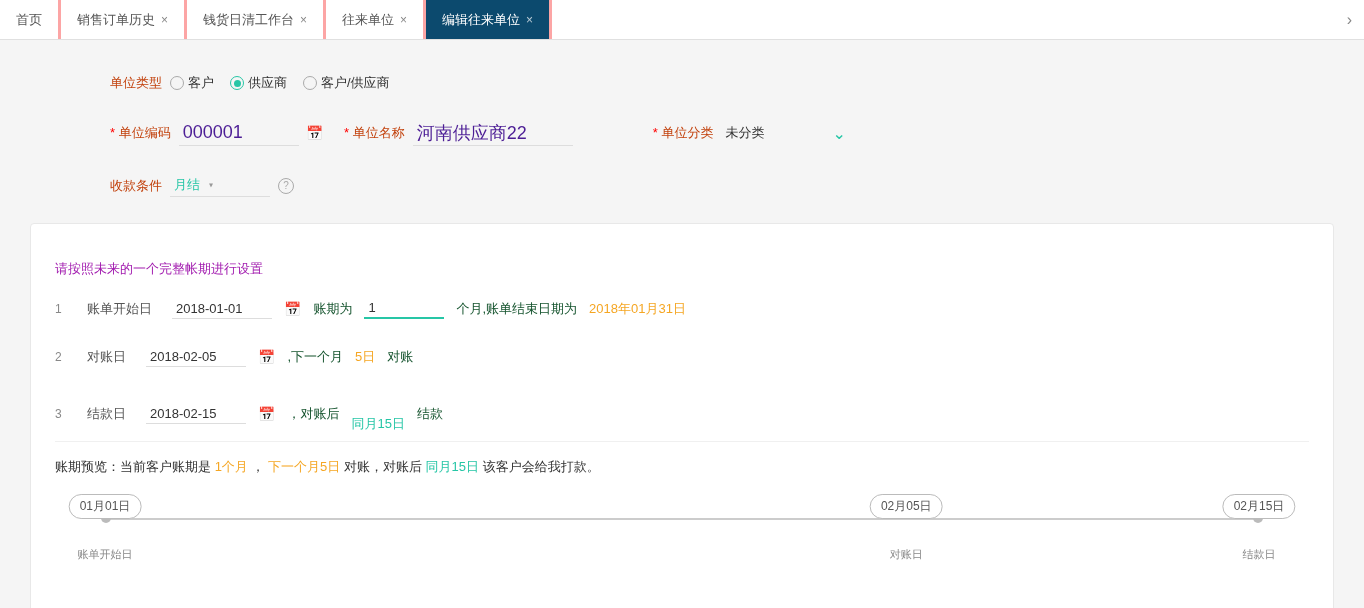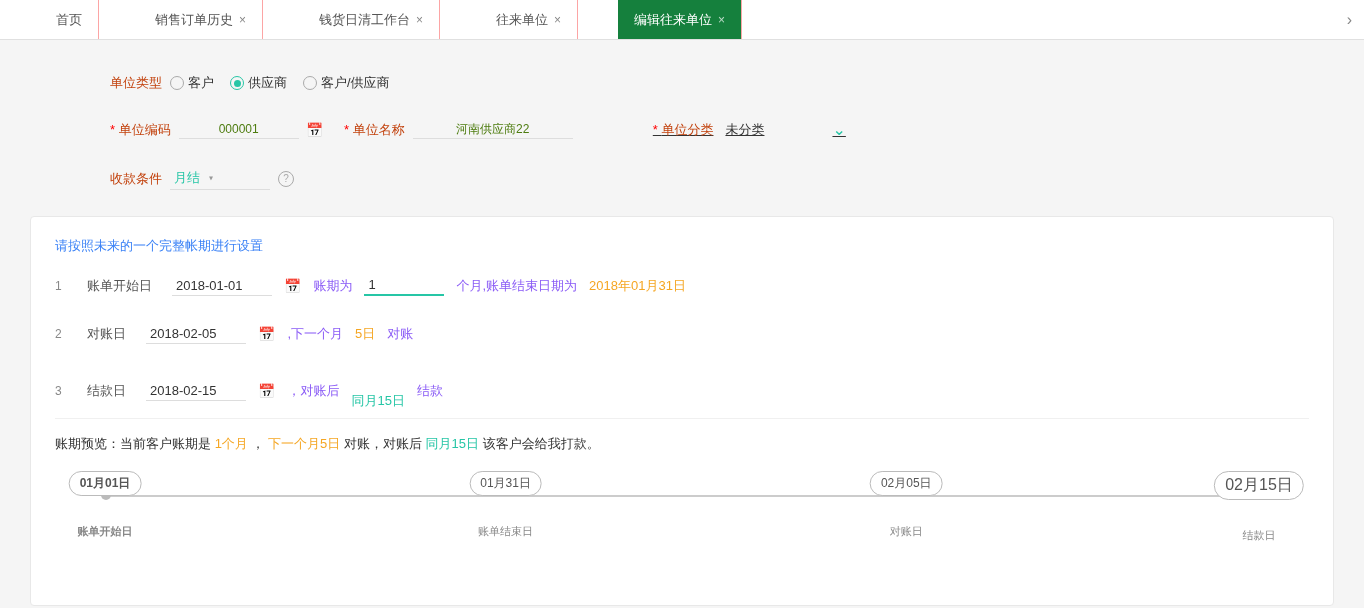--- a/index.html
+++ b/index.html
@@ -15,28 +15,27 @@
       padding: 0;
     }
     .tab {
       display: flex;
       align-items: center;
       padding: 16px 16px;
       height: 100%;
       font-size: 13px;
       cursor: pointer;
       color: #555;
-      border-right: 1px solid #fca5a5;
+      border-right: 3px solid #fca5a5;
       white-space: nowrap;
       gap: 6px;
-      margin-left: 40px;
     }
     .tab:first-child { border-left: none; }
     .tab.active {
-      background: #15803d;
+      background: #0c4a6e;
       color: #fff;
       text-align: right;
     }
     .tab .close-btn {
       font-size: 12px;
       color: inherit;
       opacity: 0.7;
     }
     .tab-more {
       margin-left: auto;
@@ -106,26 +105,25 @@
       width: 7px;
       height: 7px;
       border-radius: 50%;
       background: #26c6a6;
     }
 
     .text-input {
       border: none;
       border-bottom: 1px solid #ddd;
       outline: none;
-      font-size: 12px;
+      font-size: 18px;
       padding: 2px 4px;
-      color: #4d7c0f;
+      color: #4c1d95;
       background: transparent;
       min-width: 120px;
-      text-align: center;
     }
 
     .calendar-icon {
       color: #26c6a6;
       cursor: pointer;
       font-size: 14px;
     }
 
     .select-wrapper {
       display: flex;
@@ -161,22 +159,23 @@
     .card {
       background: #fff;
       border: 1px solid #e8e8e8;
       border-radius: 4px;
       padding: 20px 24px;
       margin-top: 12px;
     }
 
     .card-title {
       font-size: 13px;
-      color: #3b82f6;
+      color: #a21caf;
       margin-bottom: 20px;
+      margin-top: 16px;
     }
 
     .setting-row {
       display: flex;
       align-items: center;
       margin-bottom: 28px;
       gap: 12px;
     }
 
     .row-num {
@@ -208,21 +207,21 @@
       border-bottom: 2px solid #26c6a6;
       font-size: 13px;
       color: #333;
       padding: 2px 4px;
       outline: none;
       width: 80px;
       background: transparent;
     }
 
     .row-suffix {
-      color: #8b5cf6;
+      color: #14532d;
     }
 
     .highlight-orange { color: #f5a623; font-weight: 500; }
     .highlight-teal { color: #26c6a6; font-weight: 500; margin-top: 20px; }
 
     
     .preview-section {
       padding: 16px 0 12px 0;
       font-size: 13px;
       color: #333;
@@ -287,21 +286,21 @@
   <div class="form-row" style="padding-left:80px; ">
     <div class="form-group">
       <span class="form-label required">单位编码</span>
       <input class="text-input" style="width: 120px;" value="000001">
       <span class="calendar-icon">📅</span>
     </div>
     <div class="form-group">
       <span class="form-label required">单位名称</span>
       <input class="text-input" style="width: 160px;" value="河南供应商22">
     </div>
-    <div class="form-group" style="margin-left:60px;text-decoration:underline;">
+    <div class="form-group" style="margin-left:60px;">
       <span class="form-label required">单位分类</span>
       <span style="margin-left:4px;">未分类</span>
       <span style="color:#26c6a6;font-size:16px;margin-left:60px;cursor:pointer;">⌄</span>
     </div>
   </div>
 
   <div class="form-row" style="padding-left:80px;">
     <div class="form-group">
       <span class="form-label">收款条件</span>
       <div class="select-wrapper">
@@ -358,37 +357,33 @@
 
     <div class="timeline-full">
       <div style="position:relative; height:80px;">
 
         <div style="position:absolute; top:10px; left:30px; right:30px; height:2px; background:#ccc;"></div>
 
         <div style="position:absolute; top:5px; left:26px; width:10px; height:10px; border-radius:50%; background:#bbb;"></div>
 
         <div style="position:absolute; top:5px; right:26px; width:10px; height:10px; border-radius:50%; background:#bbb;"></div>
 
-        <div style="position:absolute; left:calc(30px + 0%); transform:translateX(-50%); top:-14px; display:flex; flex-direction:column; align-items:center;font-weight:bold;">
+        <div style="position:absolute; left:calc(30px + 0%); transform:translateX(-50%); top:-14px; display:flex; flex-direction:column; align-items:center;">
           <div style="border:1px solid #bbb; border-radius:20px; padding:3px 10px; font-size:12px; color:#555; background:#fff; white-space:nowrap; margin-bottom:24px;">01月01日</div>
           <div style="font-size:11px; color:#888; white-space:nowrap; margin-top:4px;">账单开始日</div>
         </div>
 
-        <div style="position:absolute; left:calc(30px + 33%); transform:translateX(-50%); top:-14px; display:flex; flex-direction:column; align-items:center;">
-          <div style="border:1px solid #bbb; border-radius:20px; padding:3px 10px; font-size:12px; color:#555; background:#fff; white-space:nowrap; margin-bottom:24px;">01月31日</div>
-          <div style="font-size:11px; color:#888; white-space:nowrap; margin-top:4px;">账单结束日</div>
-        </div>
 
         <div style="position:absolute; left:calc(30px + 66%); transform:translateX(-50%); top:-14px; display:flex; flex-direction:column; align-items:center;text-align:right;">
           <div style="border:1px solid #bbb; border-radius:20px; padding:3px 10px; font-size:12px; color:#555; background:#fff; white-space:nowrap; margin-bottom:24px;">02月05日</div>
           <div style="font-size:11px; color:#888; white-space:nowrap; margin-top:4px;">对账日</div>
         </div>
 
         <div style="position:absolute; right:30px; transform:translateX(50%); top:-14px; display:flex; flex-direction:column; align-items:center;">
-          <div style="border:1px solid #bbb; border-radius:20px; padding:3px 10px; font-size:16px; color:#555; background:#fff; white-space:nowrap; margin-bottom:24px;">02月15日</div>
+          <div style="border:1px solid #bbb; border-radius:20px; padding:3px 10px; font-size:12px; color:#555; background:#fff; white-space:nowrap; margin-bottom:24px;">02月15日</div>
           <div style="font-size:11px; color:#888; white-space:nowrap; margin-top:4px;">结款日</div>
         </div>
       </div>
     </div>
 
   </div>
 
 </div>
 
 </body></html>

